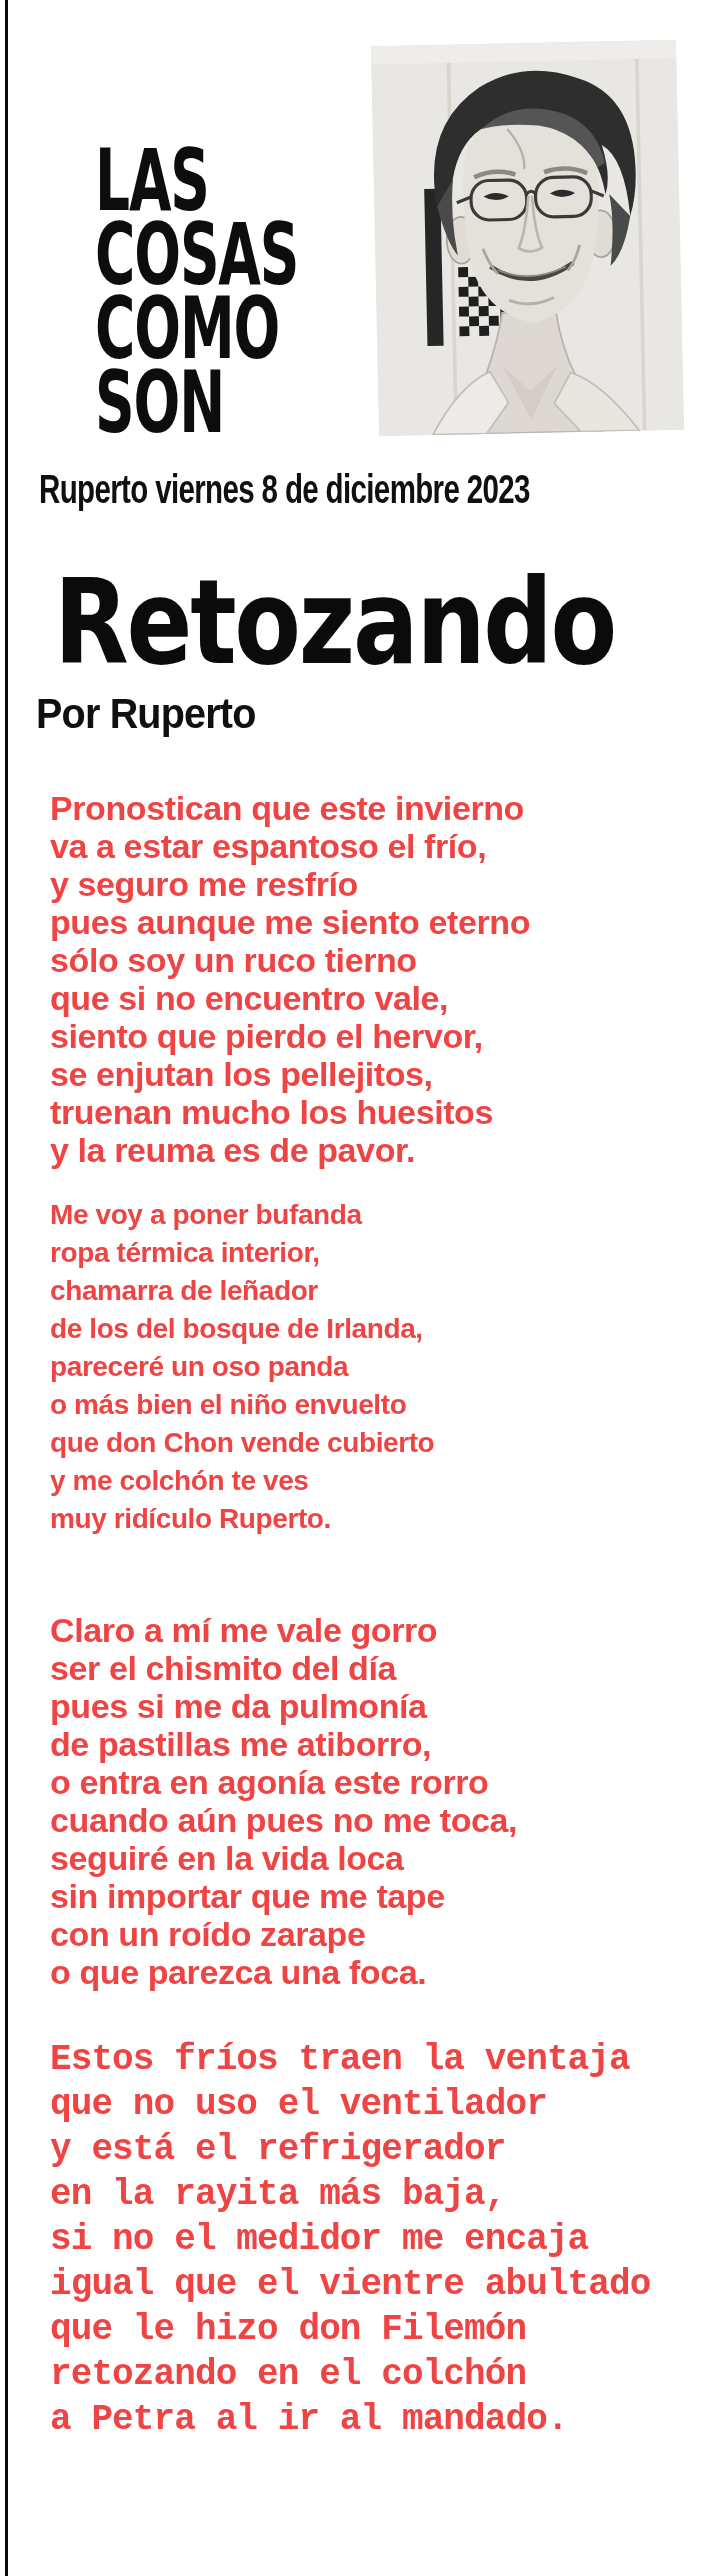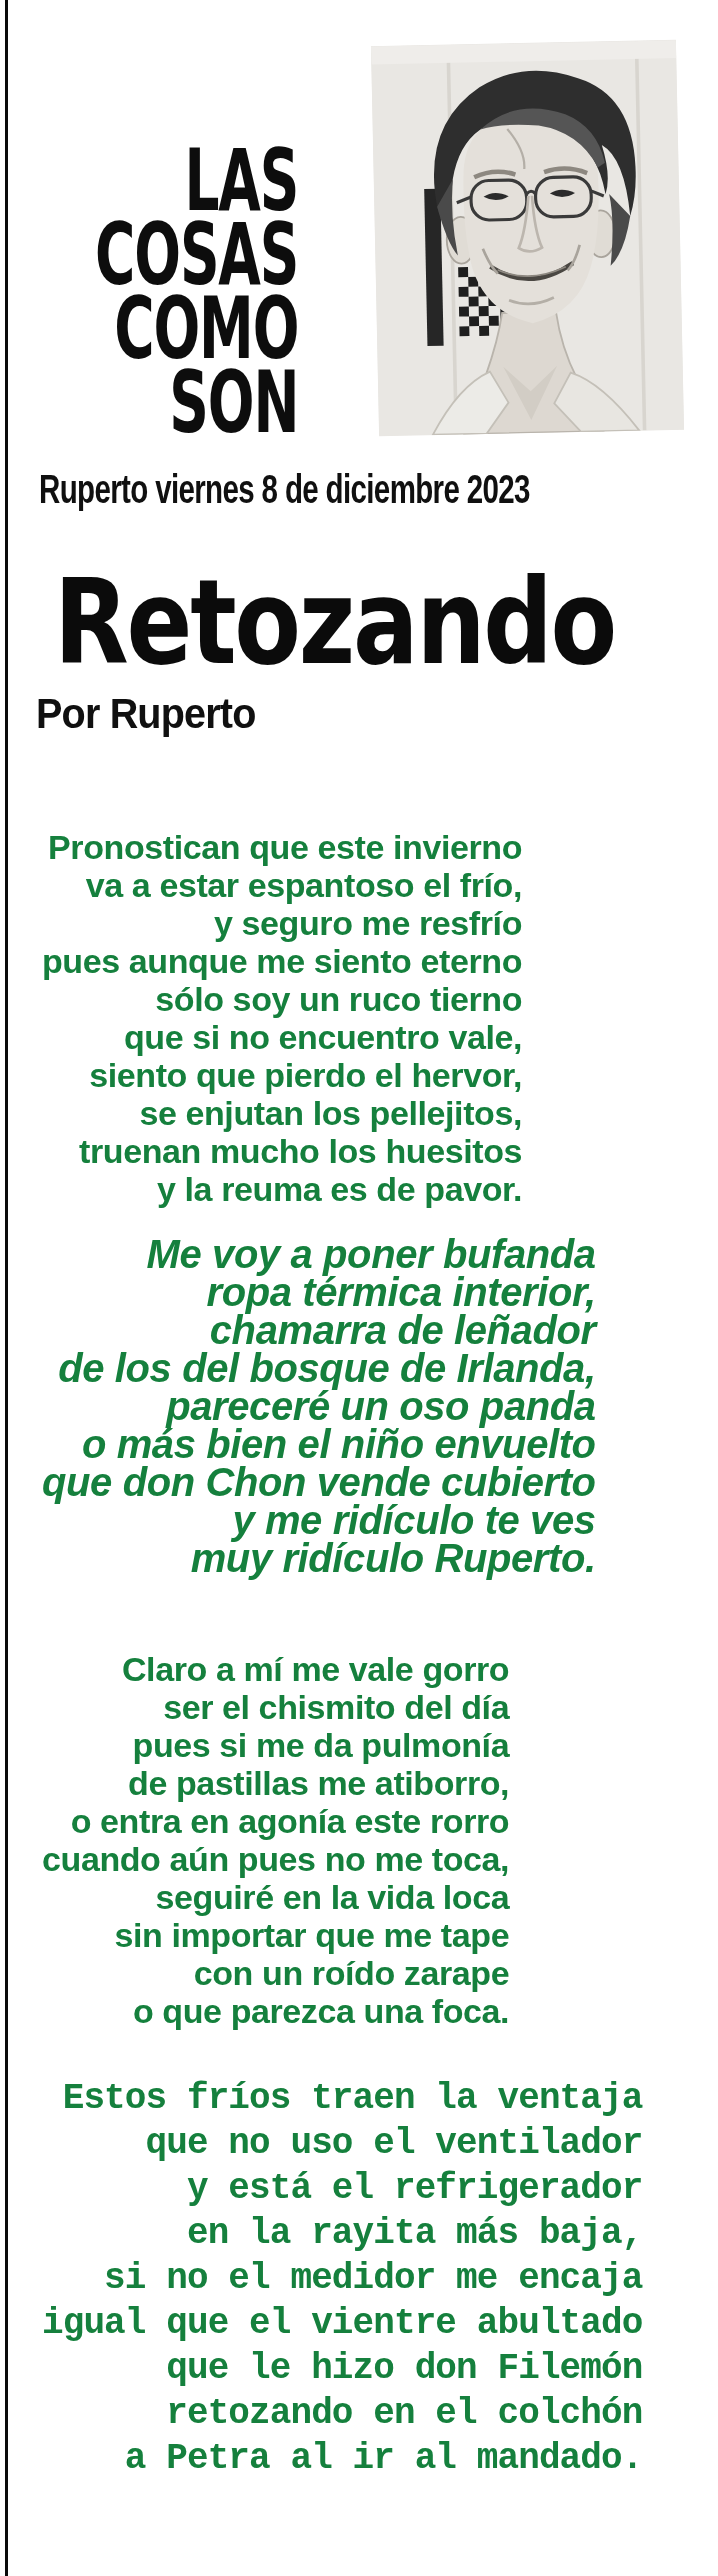--- a/index.html
+++ b/index.html
@@ -3,21 +3,20 @@
 <meta charset="utf-8">
 <style>
   html,body{margin:0;padding:0;background:#ffffff;}
   #page{
     position:relative;
     width:694px;height:2576px;
     background:#ffffff;
     overflow:hidden;
     font-family:"Liberation Sans",sans-serif;
     color:#111;
-    text-align:right;
   }
   #left-rule{
     position:absolute;left:4.5px;top:0;width:3.6px;height:2576px;
     background:#0a0a0a;
   }
   
   #masthead-title{
     position:absolute;left:95px;top:143px;
     font-family:"DejaVu Sans","Liberation Sans",sans-serif;
     font-weight:bold;font-size:86px;line-height:74px;
@@ -46,28 +45,27 @@
     letter-spacing:-2.7px;color:#0b0b0b;white-space:nowrap;
   }
   
   #byline{
     position:absolute;left:36px;top:690px;
     font-weight:bold;font-size:43px;line-height:47px;
     transform:scaleX(0.92);transform-origin:left top;
     letter-spacing:-0.9px;color:#101010;white-space:nowrap;
   }
   .stanza{
-    position:absolute;left:42px;
-    font-weight:bold;color:#15803d;
+    position:absolute;left:50px;
+    font-weight:bold;color:#ef4444;
     white-space:nowrap;
-    margin-top:39px;
   }
   .stanza .line{white-space:nowrap;}
   #stanza-1{top:789px;font-size:34px;line-height:38px;letter-spacing:-0.4px;}
-  #stanza-2{top:1196px;font-size:40px;line-height:38px;letter-spacing:-0.4px;font-style:italic;}
+  #stanza-2{top:1196px;font-size:28px;line-height:38px;letter-spacing:-0.4px;}
   #stanza-3{top:1611px;font-size:34px;line-height:38px;letter-spacing:-0.4px;}
   #stanza-4{top:2037px;font-size:36px;line-height:45px;letter-spacing:-0.9px;font-family:Liberation Mono, monospace;}
 </style>
 </head>
 <body>
 
 <div id="page">
 
   <div id="left-rule"></div>
 
@@ -166,21 +164,21 @@
       <div class="line">y la reuma es de pavor.</div>
     </section>
   <section id="stanza-2" class="stanza">
       <div class="line">Me voy a poner bufanda</div>
       <div class="line">ropa térmica interior,</div>
       <div class="line">chamarra de leñador</div>
       <div class="line">de los del bosque de Irlanda,</div>
       <div class="line">pareceré un oso panda</div>
       <div class="line">o más bien el niño envuelto</div>
       <div class="line">que don Chon vende cubierto</div>
-      <div class="line">y me ridículo te ves</div>
+      <div class="line">y me colchón te ves</div>
       <div class="line">muy ridículo Ruperto.</div>
     </section>
   <section id="stanza-3" class="stanza">
       <div class="line">Claro a mí me vale gorro</div>
       <div class="line">ser el chismito del día</div>
       <div class="line">pues si me da pulmonía</div>
       <div class="line">de pastillas me atiborro,</div>
       <div class="line">o entra en agonía este rorro</div>
       <div class="line">cuando aún pues no me toca,</div>
       <div class="line">seguiré en la vida loca</div>

